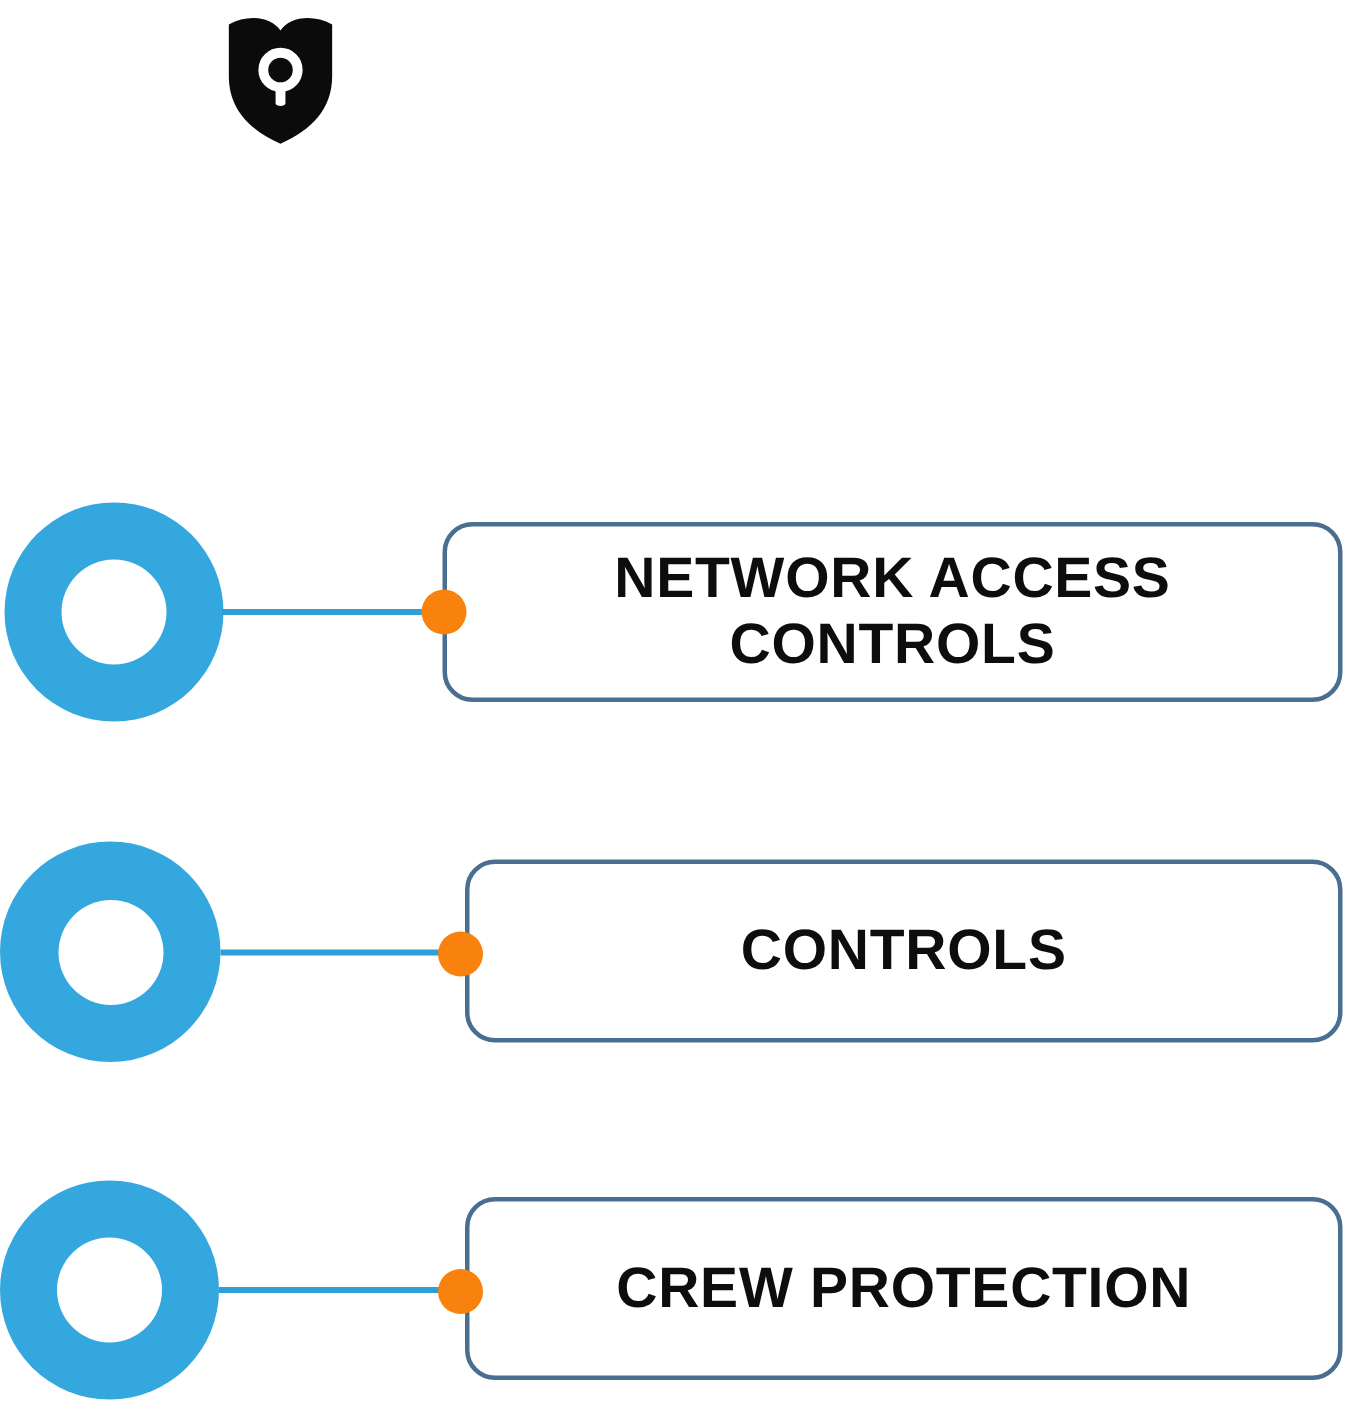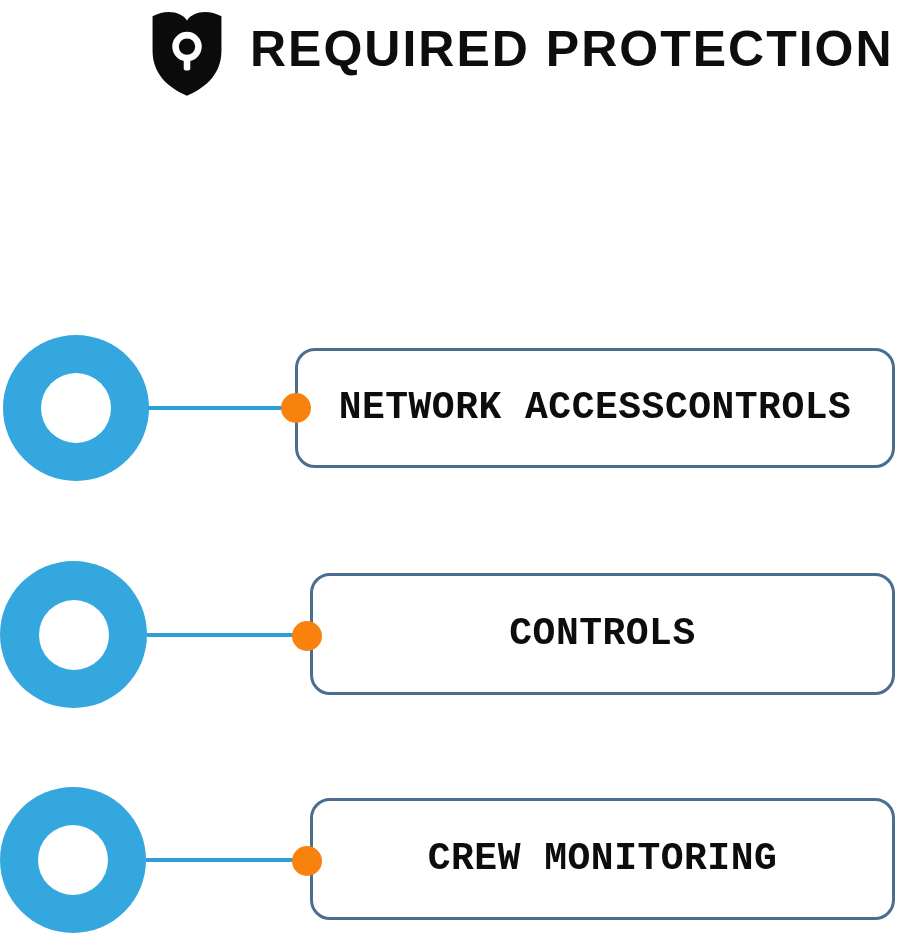--- a/index.html
+++ b/index.html
@@ -17,23 +17,22 @@
   
   .bullet{
     position:absolute;border-radius:50%;background:#35a7df;
     display:flex;align-items:center;justify-content:center;
   }
   .bullet .inner{width:70px;height:70px;border-radius:50%;background:#ffffff;}
   .connector{position:absolute;height:4px;background:#2e9fd9;}
   .dot{position:absolute;width:30px;height:30px;border-radius:50%;background:#f8820d;z-index:3;}
   .label-box{
     position:absolute;border:3px solid #4a6e8f;border-radius:20px;background:transparent;
-    display:flex;flex-direction:row;align-items:center;justify-content:center;
+    display:flex;flex-direction:column;align-items:center;justify-content:center;
     z-index:2;
-    font-family:Liberation Mono, monospace;
   }
   .label-line{
     font-size:38px;font-weight:bold;letter-spacing:0.5px;color:#0d0d0d;
     line-height:44px;text-align:center;white-space:nowrap;
   }
   .label-line:empty{display:none;}
 
   
   .r1-bullet{left:3px;top:335px;width:146px;height:146px;}
   .r1-connector{left:148px;top:406px;width:148px;}
@@ -53,21 +52,20 @@
 </head>
 <body>
 
 <div class="canvas">
 
   <svg class="header-icon" viewBox="0 0 100 112" aria-hidden="true">
     <path d="M50,15 C43,4 24,1 8,10 L8,52 C8,79 25,96 50,107 C75,96 92,79 92,52 L92,10 C76,1 57,4 50,15 Z" fill="#0b0b0b"></path>
     <circle cx="50" cy="47" r="14" fill="none" stroke="#ffffff" stroke-width="8"></circle>
     <path d="M46,58 L54,58 L54,74 C54,77 46,77 46,74 Z" fill="#ffffff"></path>
   </svg>
-  <div class="page-title">REQUIRED PROTECTION</div>
 
   <div>
     <div class="bullet r1-bullet">
       <div class="inner"></div>
     </div>
     <div class="connector r1-connector"></div>
     <div class="dot r1-dot"></div>
     <div class="label-box r1-box">
       <div class="label-line">NETWORK ACCESS</div>
       <div class="label-line">CONTROLS</div>
@@ -85,18 +83,18 @@
     </div>
   </div>
 
   <div>
     <div class="bullet r3-bullet">
       <div class="inner"></div>
     </div>
     <div class="connector r3-connector"></div>
     <div class="dot r3-dot"></div>
     <div class="label-box r3-box">
-      <div class="label-line">CREW MONITORING</div>
+      <div class="label-line">CREW PROTECTION</div>
 
     </div>
   </div>
 
 </div>
 
 </body></html>

